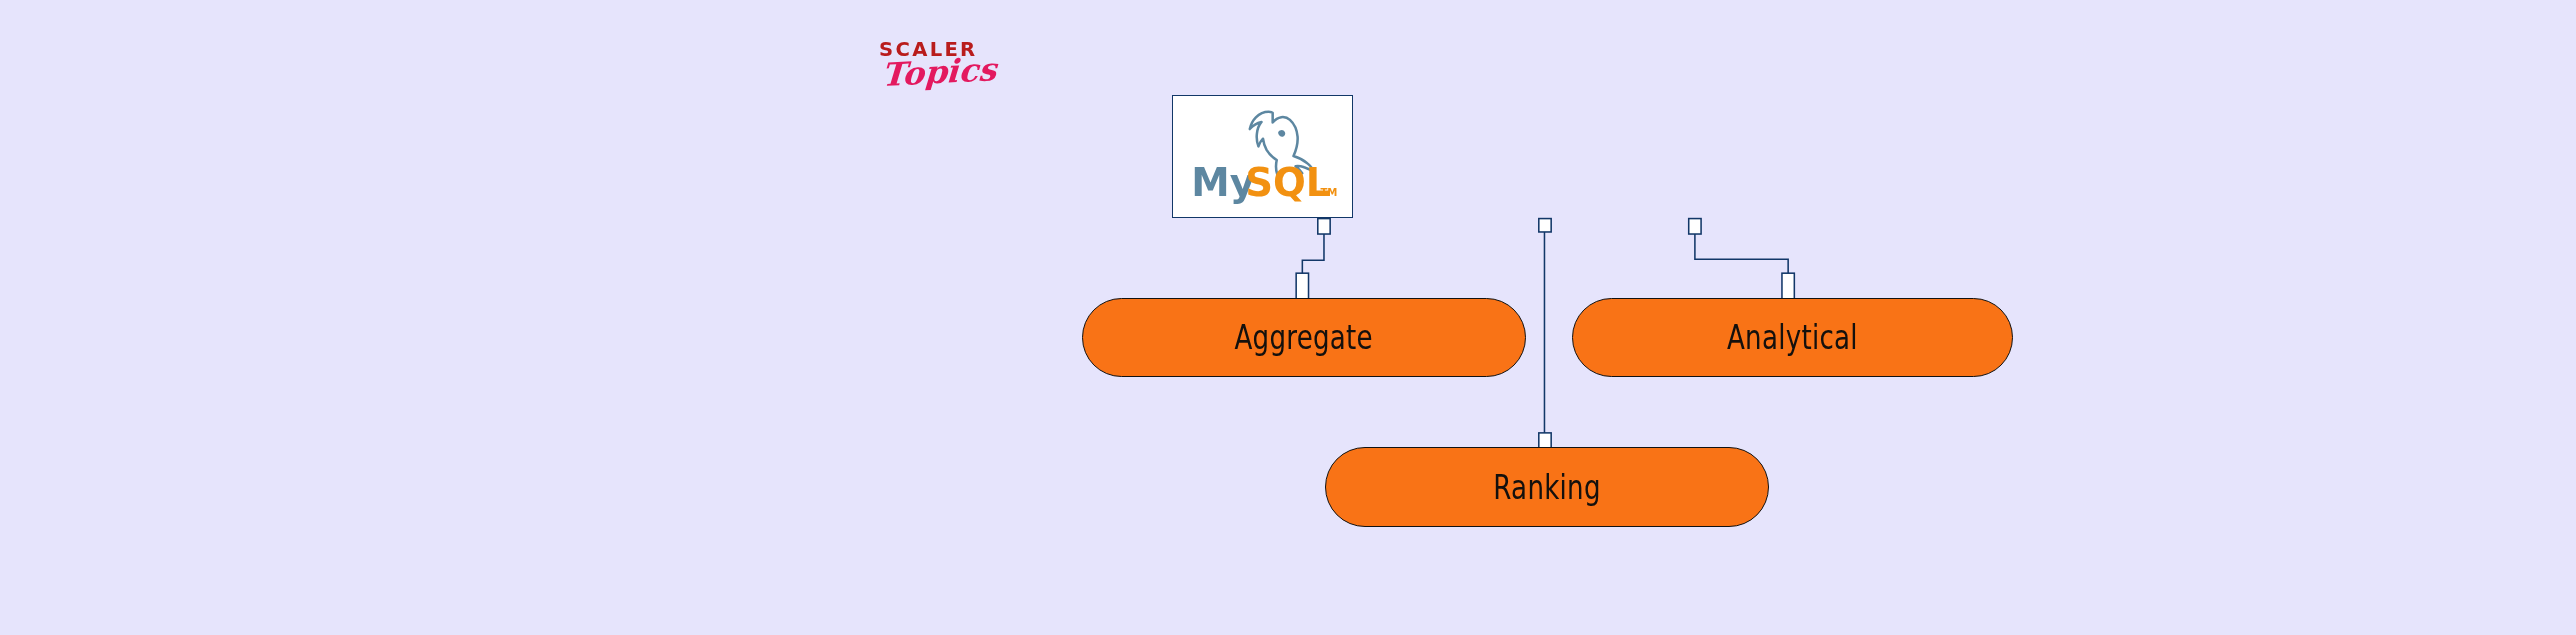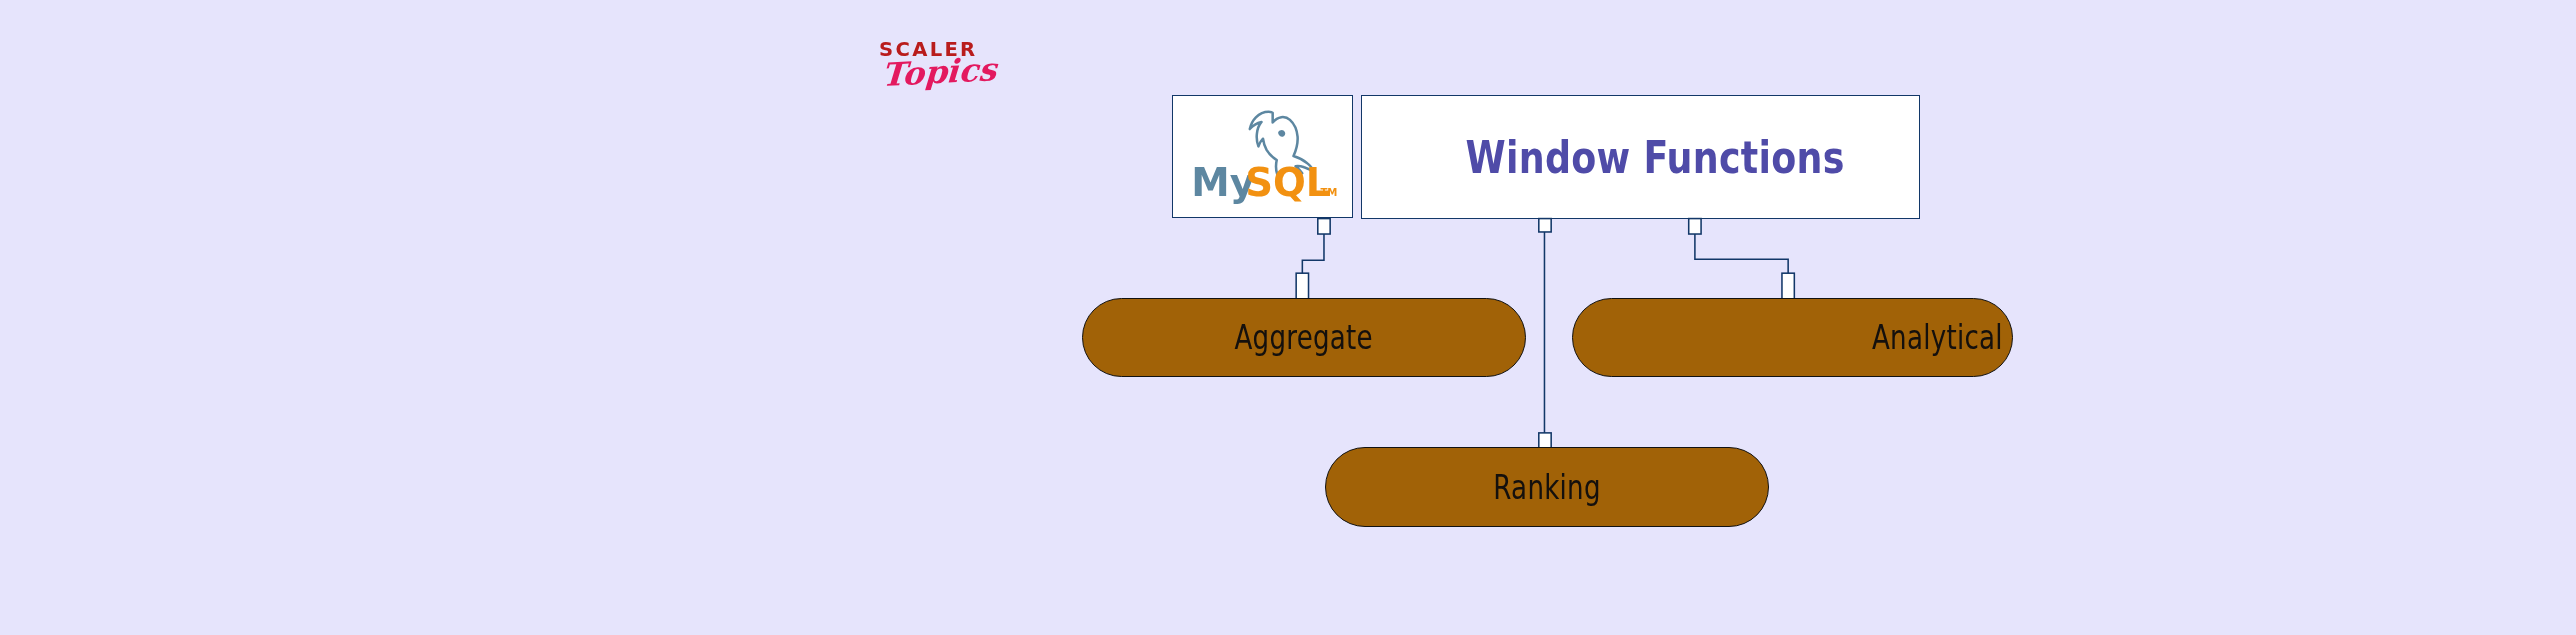--- a/index.html
+++ b/index.html
@@ -94,21 +94,21 @@
     position: absolute;
     left: 0;
     top: 0;
     width: 100%;
     height: 100%;
   }
 
   
   .node {
     position: absolute;
-    background: #a16207;
+    background: #f97316;
     border: 1.5px solid #111111;
     border-radius: 103px;
     box-sizing: border-box;
     display: flex;
     align-items: center;
     justify-content: center;
   }
   .node-label {
     font-family: "DejaVu Sans Condensed", "Liberation Sans Narrow", "Liberation Sans", sans-serif;
     font-size: 33px;
@@ -121,21 +121,20 @@
     left: 1082px;
     top: 298px;
     width: 444px;
     height: 79px;
   }
   #node-analytical {
     left: 1572px;
     top: 298px;
     width: 441px;
     height: 79px;
-    justify-content: flex-end;
   }
   #node-ranking {
     left: 1325px;
     top: 447px;
     width: 444px;
     height: 80px;
   }
 
   
   #connectors {
@@ -173,23 +172,20 @@
       <path d="M196 52 c10 -12 24 -14 34 -5 c10 9 14 22 15 33 c1 14 -3 27 -8 38 c10 3 20 8 28 15 c6 5 11 12 12 18 c-5 -5 -12 -9 -19 -11 c-6 -2 -12 -3 -17 -2 c5 4 10 9 13 14 c-8 -3 -17 -6 -26 -6 c-9 0 -17 3 -23 8 c-3 -9 -3 -19 -1 -28 c-8 -5 -15 -12 -20 -20 c-4 -7 -6 -14 -7 -22 c-4 4 -7 9 -9 15 c-3 -8 -4 -17 -3 -25 c1 -9 4 -17 9 -23 c-9 2 -17 7 -23 14 c2 -9 6 -17 12 -23 c7 -7 16 -11 25 -11 c3 0 6 1 8 2 z" fill="none" stroke="#5D87A1" stroke-width="5" stroke-linejoin="round"></path>
       <path d="M210 68 c4 -2 8 -1 10 3 c2 4 0 8 -4 9 c-4 1 -8 -2 -9 -6 c-1 -3 1 -5 3 -6 z" fill="#5D87A1"></path>
 
       <text x="36" y="196" font-family="DejaVu Sans, sans-serif" font-size="76" font-weight="700" fill="#5D87A1">My</text>
 
       <text x="142" y="196" font-family="DejaVu Sans, sans-serif" font-size="76" font-weight="700" fill="#F29111">SQL</text>
       <text x="290" y="196" font-family="DejaVu Sans, sans-serif" font-size="20" font-weight="700" fill="#F29111">TM</text>
     </svg>
   </div>
 
-  <div class="hdr-box" id="title-box">
-    <span id="title-text">Window Functions</span>
-  </div>
 
   <svg id="connectors" viewBox="0 0 6000 1234">
 
     <path class="conn-line" d="M2570 453 L2570 505 L2528 505 L2528 551"></path>
 
     <path class="conn-line" d="M2998 448 L2998 882"></path>
 
     <path class="conn-line" d="M3290 453 L3290 503 L3471 503 L3471 551"></path>
 
     <rect class="conn-port" x="2558" y="424" width="24" height="30"></rect>

